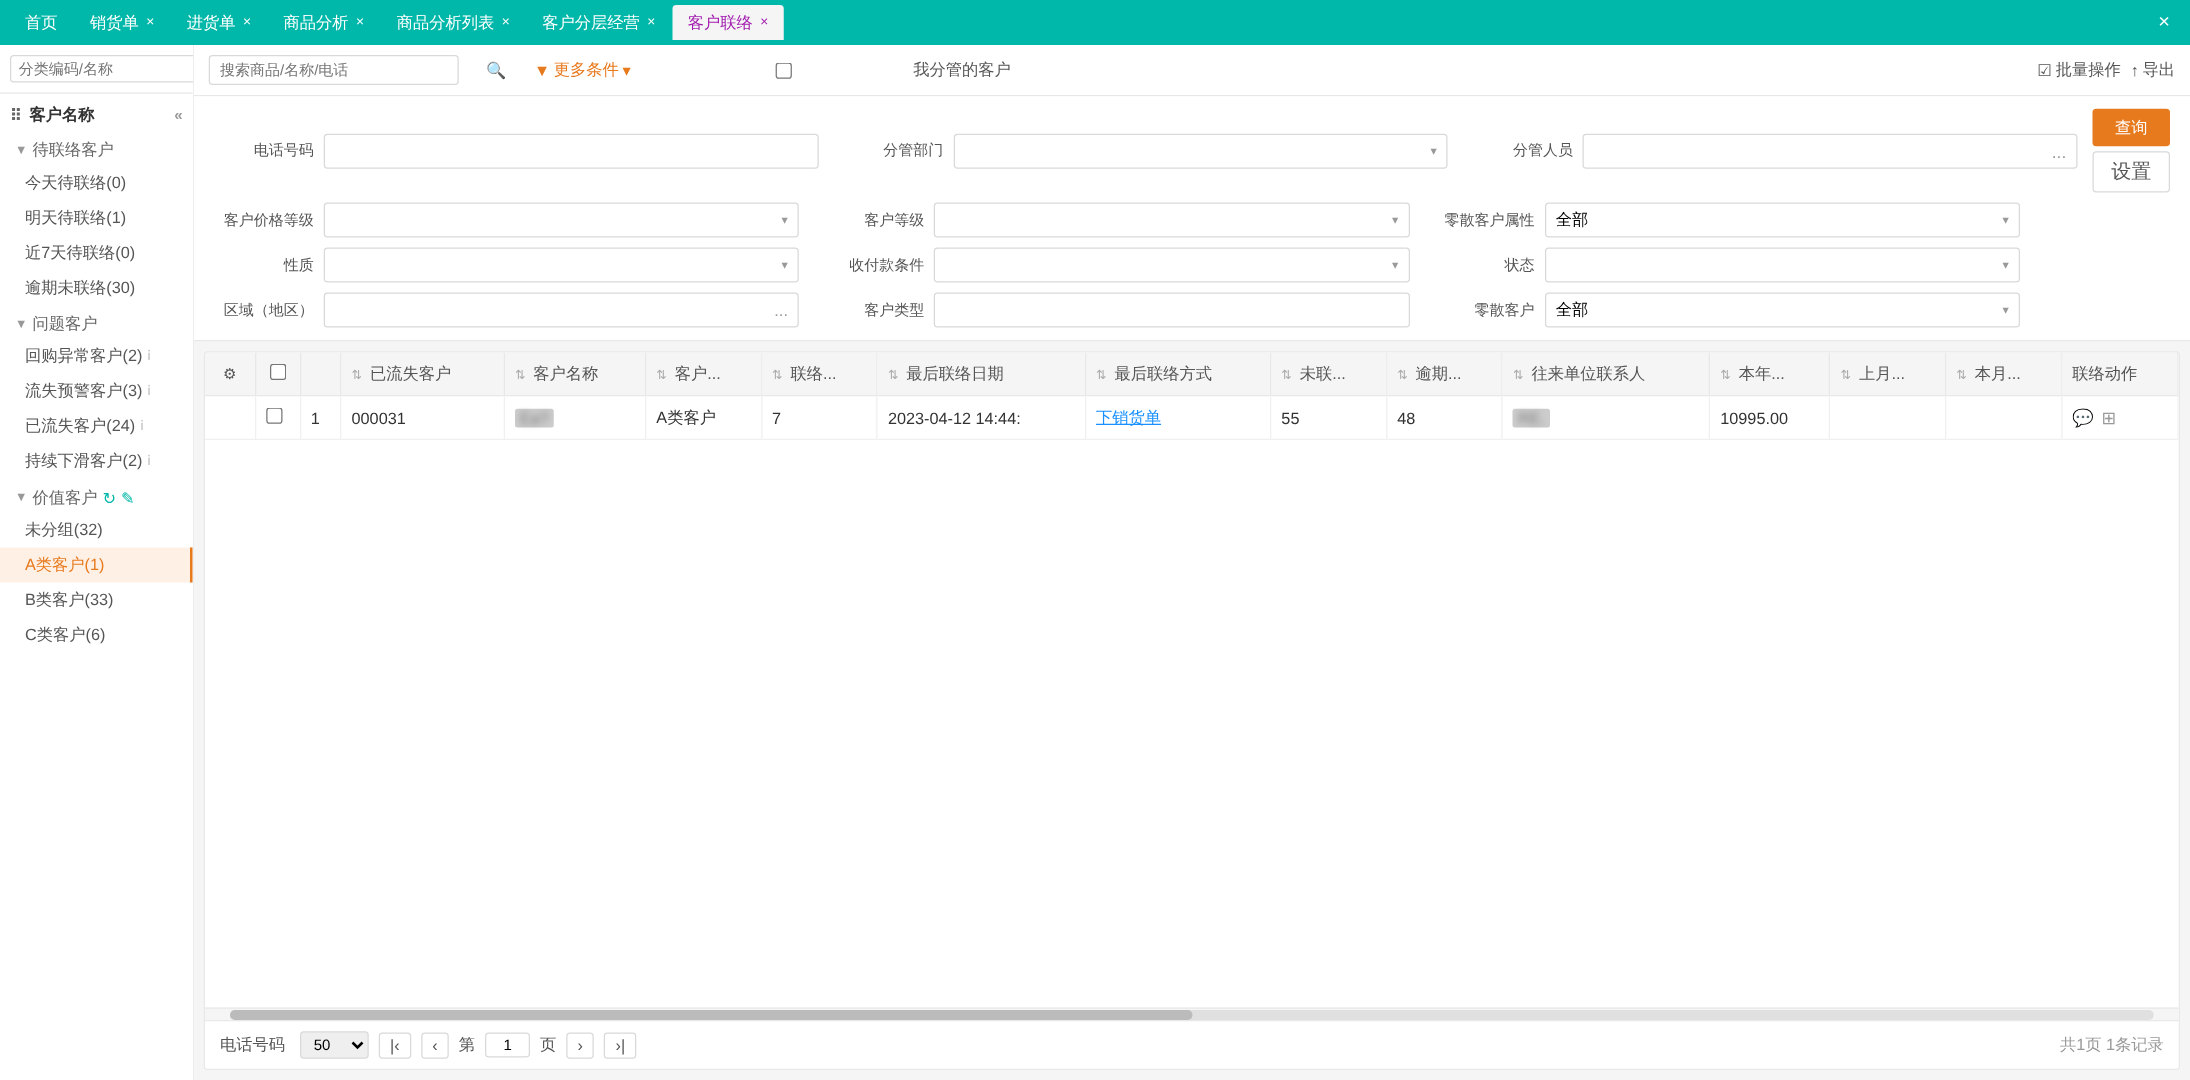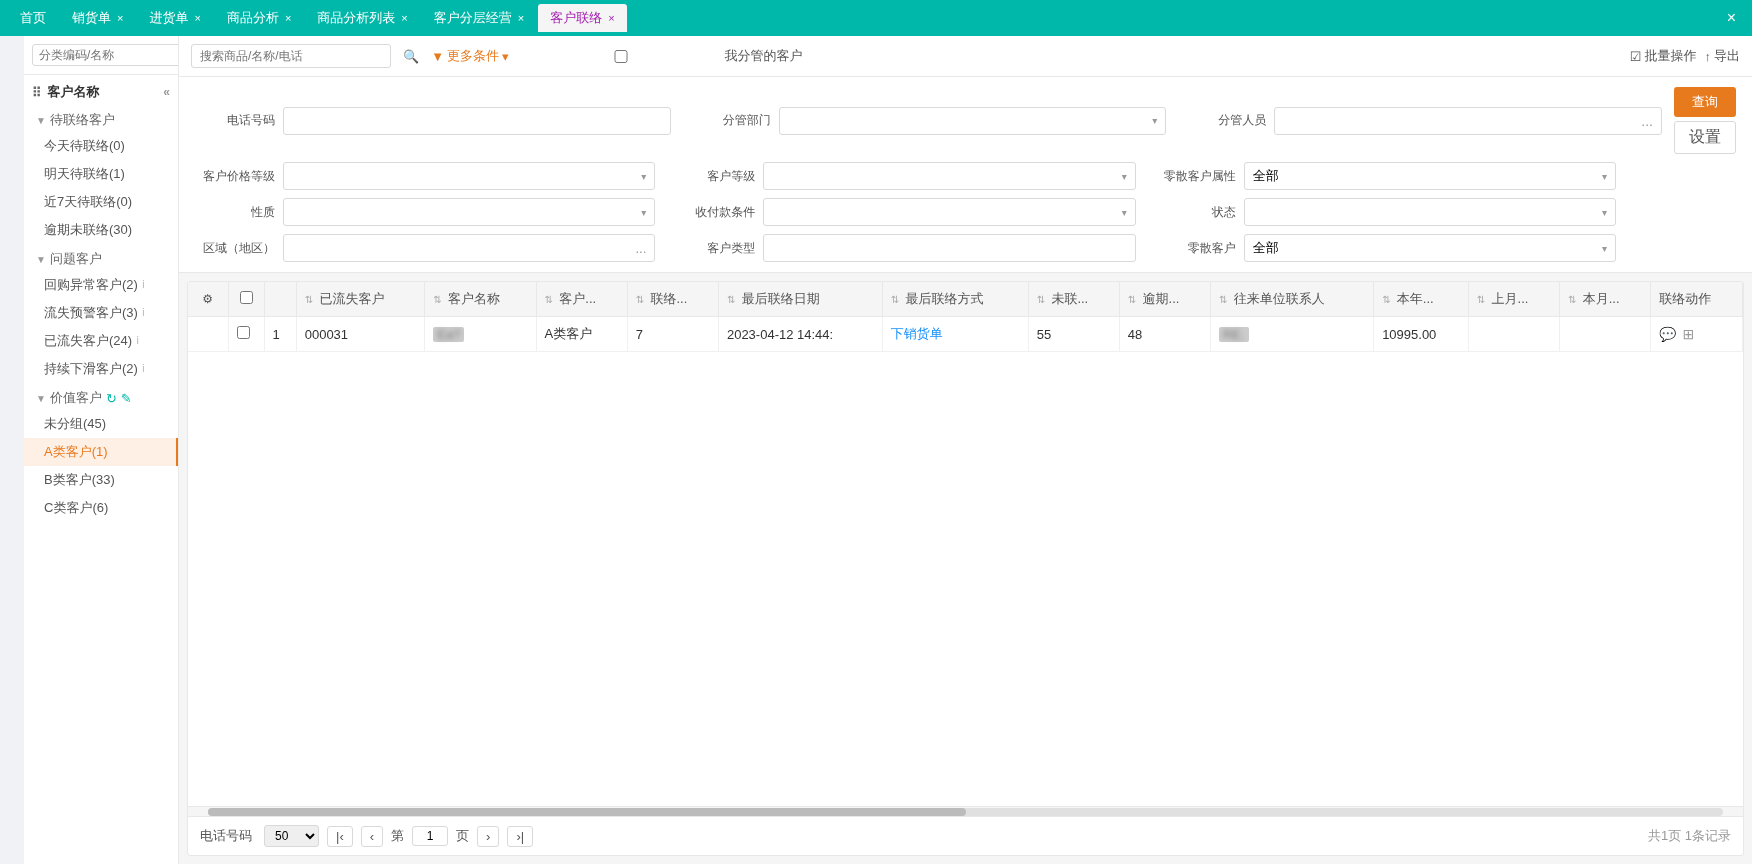--- a/index.html
+++ b/index.html
@@ -33,21 +33,20 @@
       color: #fff;
       cursor: pointer;
       font-size: 16px;
       padding: 0 8px;
     }
 
     
     .main-layout {
       display: flex;
       height: calc(864px - 36px);
-      margin-left: 24px;
     }
 
     
     .sidebar {
       width: 155px;
       background: #fff;
       border-right: 1px solid #e8e8e8;
       display: flex;
       flex-direction: column;
       overflow-y: auto;
@@ -109,21 +108,21 @@
       overflow: hidden;
       background: #f5f5f5;
     }
 
     
     .filter-bar {
       background: #fff;
       padding: 8px 12px;
       display: flex;
       align-items: center;
-      gap: 12px;
+      gap: 22px;
       border-bottom: 1px solid #e8e8e8;
       flex-shrink: 0;
     }
     .filter-bar input {
       border: 1px solid #d9d9d9;
       border-radius: 3px;
       padding: 4px 8px;
       font-size: 12px;
       width: 200px;
       outline: none;
@@ -268,21 +267,21 @@
       border-bottom: 1px solid #f0f0f0;
     }
     tbody td {
       padding: 8px 8px;
       font-size: 12px;
       color: #333;
       border-right: 1px solid #f0f0f0;
       white-space: nowrap;
     }
     tbody td:first-child { text-align: center; color: #999; }
-    .td-link { color: #1890ff; cursor: pointer; }
+    .td-link { color: #1890ff; cursor: pointer; text-decoration: underline; }
     .td-actions { display: flex; gap: 6px; }
     .td-action-icon { color: #999; cursor: pointer; font-size: 14px; }
 
     
     .pagination-bar {
       padding: 8px 12px;
       border-top: 1px solid #e8e8e8;
       display: flex;
       align-items: center;
       gap: 8px;
@@ -416,21 +415,21 @@
       <span class="info-icon">ℹ</span>
     </div>
 
     <div class="sidebar-group-label">
       <span class="arrow">▼</span>
       <span>价值客户</span>
       <span style="margin-left:4px;color:#00b8a9;cursor:pointer;">↻</span>
       <span style="margin-left:4px;color:#00b8a9;cursor:pointer;">✎</span>
     </div>
     <div class="sidebar-item">
-      <span>未分组(45)</span>
+      <span>未分组(32)</span>
     </div>
     <div class="sidebar-item active">
       <span>A类客户(1)</span>
     </div>
     <div class="sidebar-item">
       <span>B类客户(33)</span>
     </div>
     <div class="sidebar-item">
       <span>C类客户(6)</span>
     </div>

